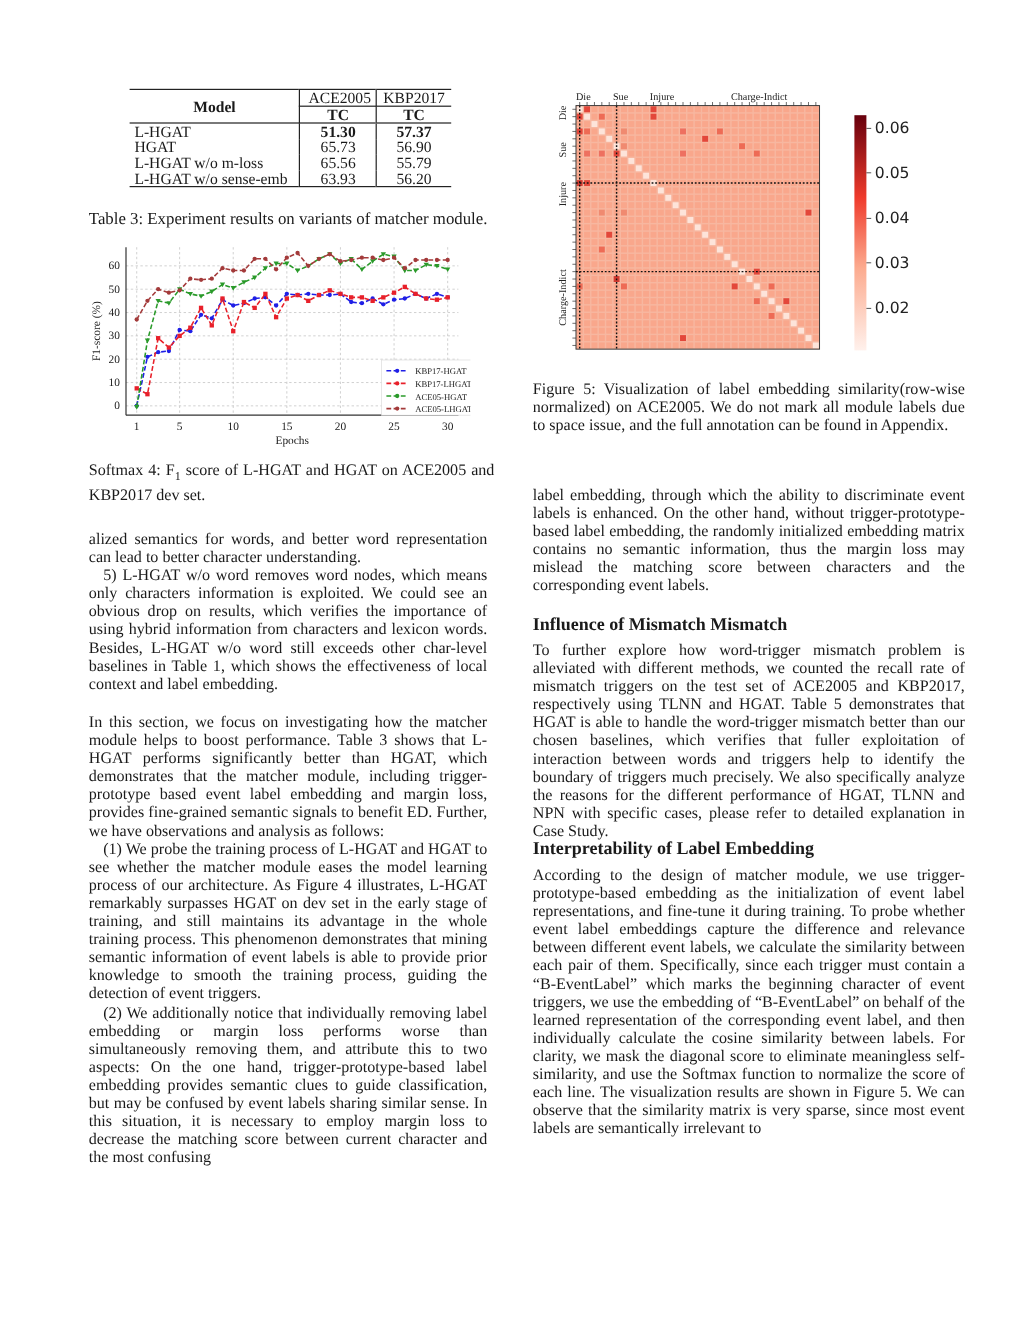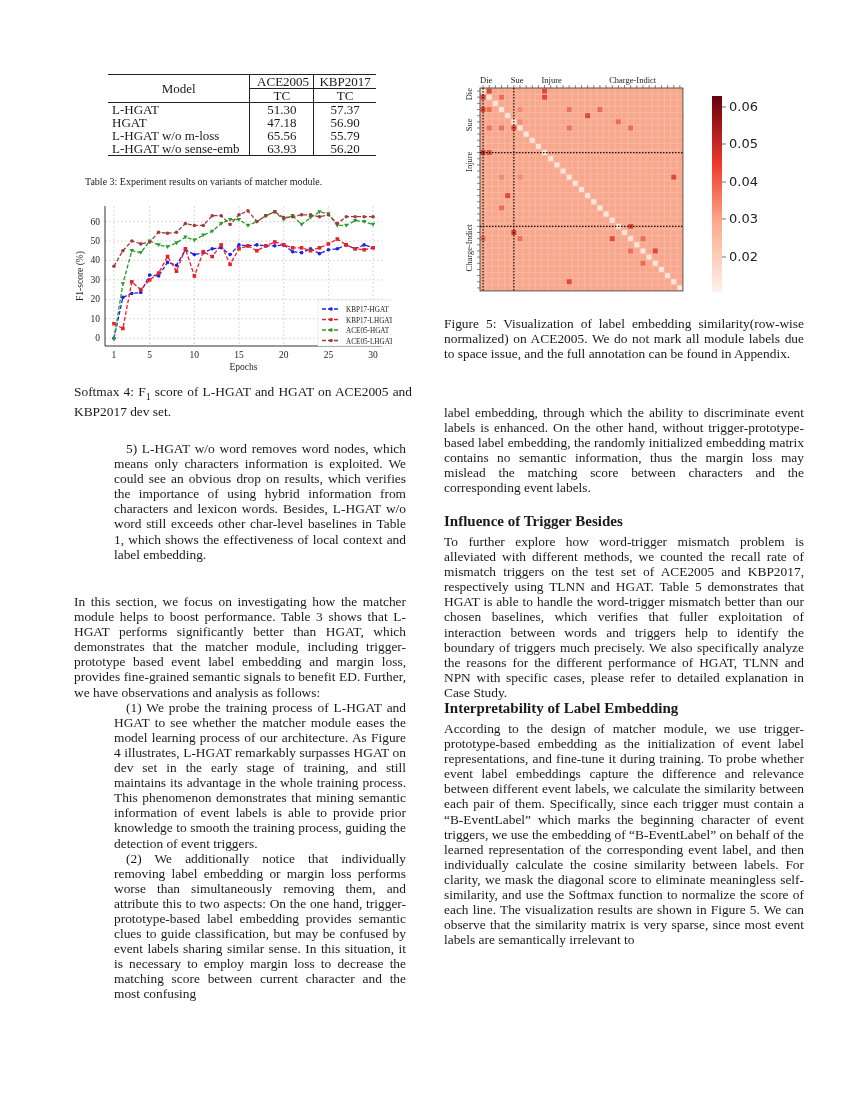--- a/index.html
+++ b/index.html
@@ -1,33 +1,33 @@
 <!DOCTYPE html>
 <html><head>
 <meta charset="utf-8">
 <style>
   html, body { margin: 0; padding: 0; background: #ffffff; }
   body { width: 850px; height: 1100px; position: relative; overflow: hidden;
          font-family: "Liberation Serif", "DejaVu Serif", serif; color: #1a1a1a; }
   .para { font-size: 13.4px; line-height: 15.1px; text-align: justify; margin: 0; hyphens: manual; }
-  .para.indent { text-indent: 12px; margin-left: 40px; }
+  .para.indent { text-indent: 12px; }
   .heading { font-weight: bold; font-size: 15px; margin: 0 0 4px 0; line-height: 18px; }
   .caption { font-size: 13.4px; line-height: 15.2px; margin: 0; text-align: justify; }
 
   
   .tbl-wrap { position: absolute; left: 108px; top: 74px; width: 268px; }
   table.t3 { border-collapse: collapse; font-size: 13px; width: 268px; line-height: 13px; }
   table.t3 td, table.t3 th { padding: 0 4px; }
   table.t3 .top { border-top: 1.2px solid #222; }
   table.t3 .bot { border-bottom: 1.2px solid #222; }
   table.t3 .mid { border-top: 0.8px solid #222; }
   table.t3 .vr { border-right: 0.8px solid #222; }
   table.t3 .c { text-align: center; }
-  table.t3 .b { font-weight: normal; }
-  .t3-caption { position: absolute; left: 85px; top: 176px; font-size: 10px; }
+  table.t3 .b { font-weight: bold; }
+  .t3-caption { position: absolute; left: 74px; top: 176px; font-size: 14px; }
 
   
   .fig4 { position: absolute; left: 72px; top: 200px; width: 320px; height: 175px; }
   .fig4-caption { position: absolute; left: 74px; top: 384px; width: 338px; }
 
   
   .fig5 { position: absolute; left: 454px; top: 72px; width: 340px; height: 235px; }
   .fig5-caption { position: absolute; left: 444px; top: 316px; width: 360px; }
 
   .sec-left-1 { position: absolute; left: 74px; top: 441px; width: 332px; }
@@ -53,21 +53,21 @@
       <td class="c vr b">TC</td>
       <td class="c b">TC</td>
     </tr>
     <tr class="mid">
       <td class="vr">L-HGAT</td>
       <td class="c vr b">51.30</td>
       <td class="c b">57.37</td>
     </tr>
     <tr>
       <td class="vr">HGAT</td>
-      <td class="c vr">47.18</td>
+      <td class="c vr">65.73</td>
       <td class="c">56.90</td>
     </tr>
     <tr>
       <td class="vr">L-HGAT w/o m-loss</td>
       <td class="c vr">65.56</td>
       <td class="c">55.79</td>
     </tr>
     <tr class="bot">
       <td class="vr">L-HGAT w/o sense-emb</td>
       <td class="c vr">63.93</td>
@@ -1441,31 +1441,32 @@
       <text x="275" y="114" font-size="13" fill="#222" class="cb-text">0.04</text>
       <line x1="268" x2="272" y1="147" y2="147" stroke="#333" stroke-width="0.7"></line>
       <text x="275" y="151" font-size="13" fill="#222" class="cb-text">0.03</text>
       <line x1="268" x2="272" y1="185" y2="185" stroke="#333" stroke-width="0.7"></line>
       <text x="275" y="189" font-size="13" fill="#222" class="cb-text">0.02</text>
     </svg>
 </div>
 <div class="fig5-caption caption">Figure 5: Visualization of label embedding similarity(row-wise normalized) on ACE2005. We do not mark all module labels due to space issue, and the full annotation can be found in Appendix.</div>
 
 <div class="sec-left-1">
+  <p class="para">alized semantics for words, and better word representation can lead to better character understanding.</p>
   <p class="para indent">5) L-HGAT w/o word removes word nodes, which means only characters information is exploited. We could see an obvious drop on results, which verifies the importance of using hybrid information from characters and lexicon words. Besides, L-HGAT w/o word still exceeds other char-level baselines in Table 1, which shows the effectiveness of local context and label embedding.</p>
 </div>
 <div class="sec-left-2">
   <p class="para">In this section, we focus on investigating how the matcher module helps to boost performance. Table 3 shows that L-HGAT performs significantly better than HGAT, which demonstrates that the matcher module, including trigger-prototype based event label embedding and margin loss, provides fine-grained semantic signals to benefit ED. Further, we have observations and analysis as follows:</p>
   <p class="para indent">(1) We probe the training process of L-HGAT and HGAT to see whether the matcher module eases the model learning process of our architecture. As Figure 4 illustrates, L-HGAT remarkably surpasses HGAT on dev set in the early stage of training, and still maintains its advantage in the whole training process. This phenomenon demonstrates that mining semantic information of event labels is able to provide prior knowledge to smooth the training process, guiding the detection of event triggers.</p>
   <p class="para indent">(2) We additionally notice that individually removing label embedding or margin loss performs worse than simultaneously removing them, and attribute this to two aspects: On the one hand, trigger-prototype-based label embedding provides semantic clues to guide classification, but may be confused by event labels sharing similar sense. In this situation, it is necessary to employ margin loss to decrease the matching score between current character and the most confusing</p>
 </div>
 
 <div class="sec-right-0">
   <p class="para">label embedding, through which the ability to discriminate event labels is enhanced. On the other hand, without trigger-prototype-based label embedding, the randomly initialized embedding matrix contains no semantic information, thus the margin loss may mislead the matching score between characters and the corresponding event labels.</p>
 </div>
 <div class="sec-right-1">
-  <h3 class="heading">Influence of Trigger Besides</h3>
+  <h3 class="heading">Influence of Mismatch Mismatch</h3>
   <p class="para">To further explore how word-trigger mismatch problem is alleviated with different methods, we counted the recall rate of mismatch triggers on the test set of ACE2005 and KBP2017, respectively using TLNN and HGAT. Table 5 demonstrates that HGAT is able to handle the word-trigger mismatch better than our chosen baselines, which verifies that fuller exploitation of interaction between words and triggers help to identify the boundary of triggers much precisely. We also specifically analyze the reasons for the different performance of HGAT, TLNN and NPN with specific cases, please refer to detailed explanation in Case Study.</p>
 </div>
 <div class="sec-right-2">
   <h3 class="heading">Interpretability of Label Embedding</h3>
   <p class="para">According to the design of matcher module, we use trigger-prototype-based embedding as the initialization of event label representations, and fine-tune it during training. To probe whether event label embeddings capture the difference and relevance between different event labels, we calculate the similarity between each pair of them. Specifically, since each trigger must contain a “B-EventLabel” which marks the beginning character of event triggers, we use the embedding of “B-EventLabel” on behalf of the learned representation of the corresponding event label, and then individually calculate the cosine similarity between labels. For clarity, we mask the diagonal score to eliminate meaningless self-similarity, and use the Softmax function to normalize the score of each line. The visualization results are shown in Figure 5. We can observe that the similarity matrix is very sparse, since most event labels are semantically irrelevant to</p>
 </div>
 
 </body></html>

